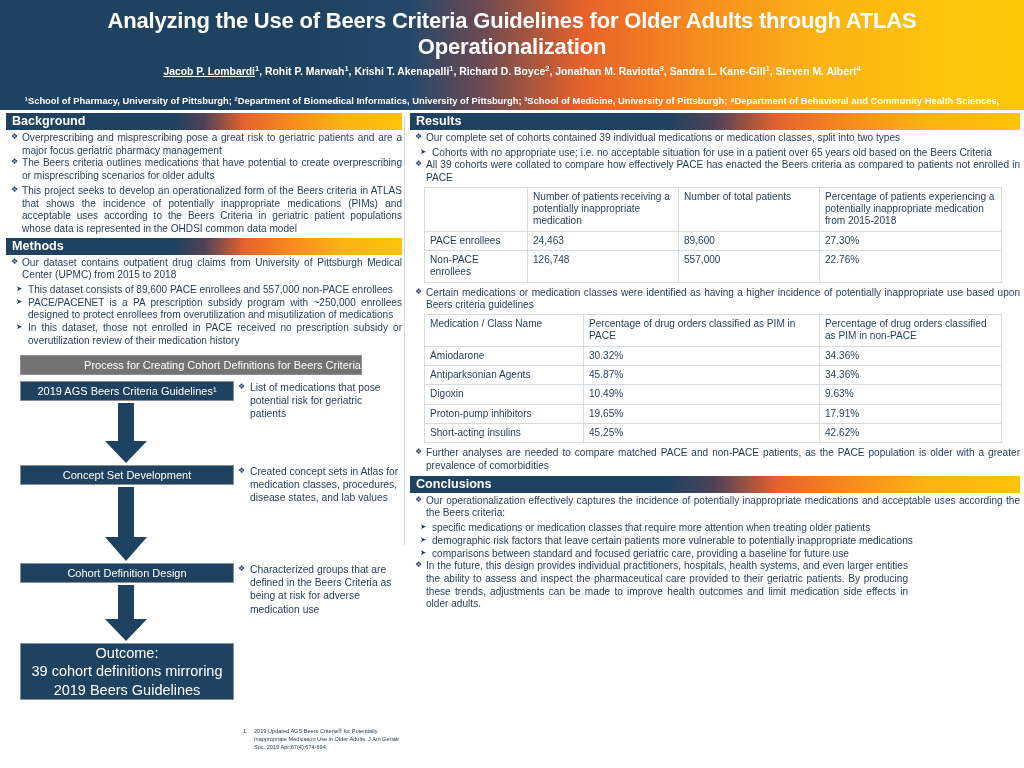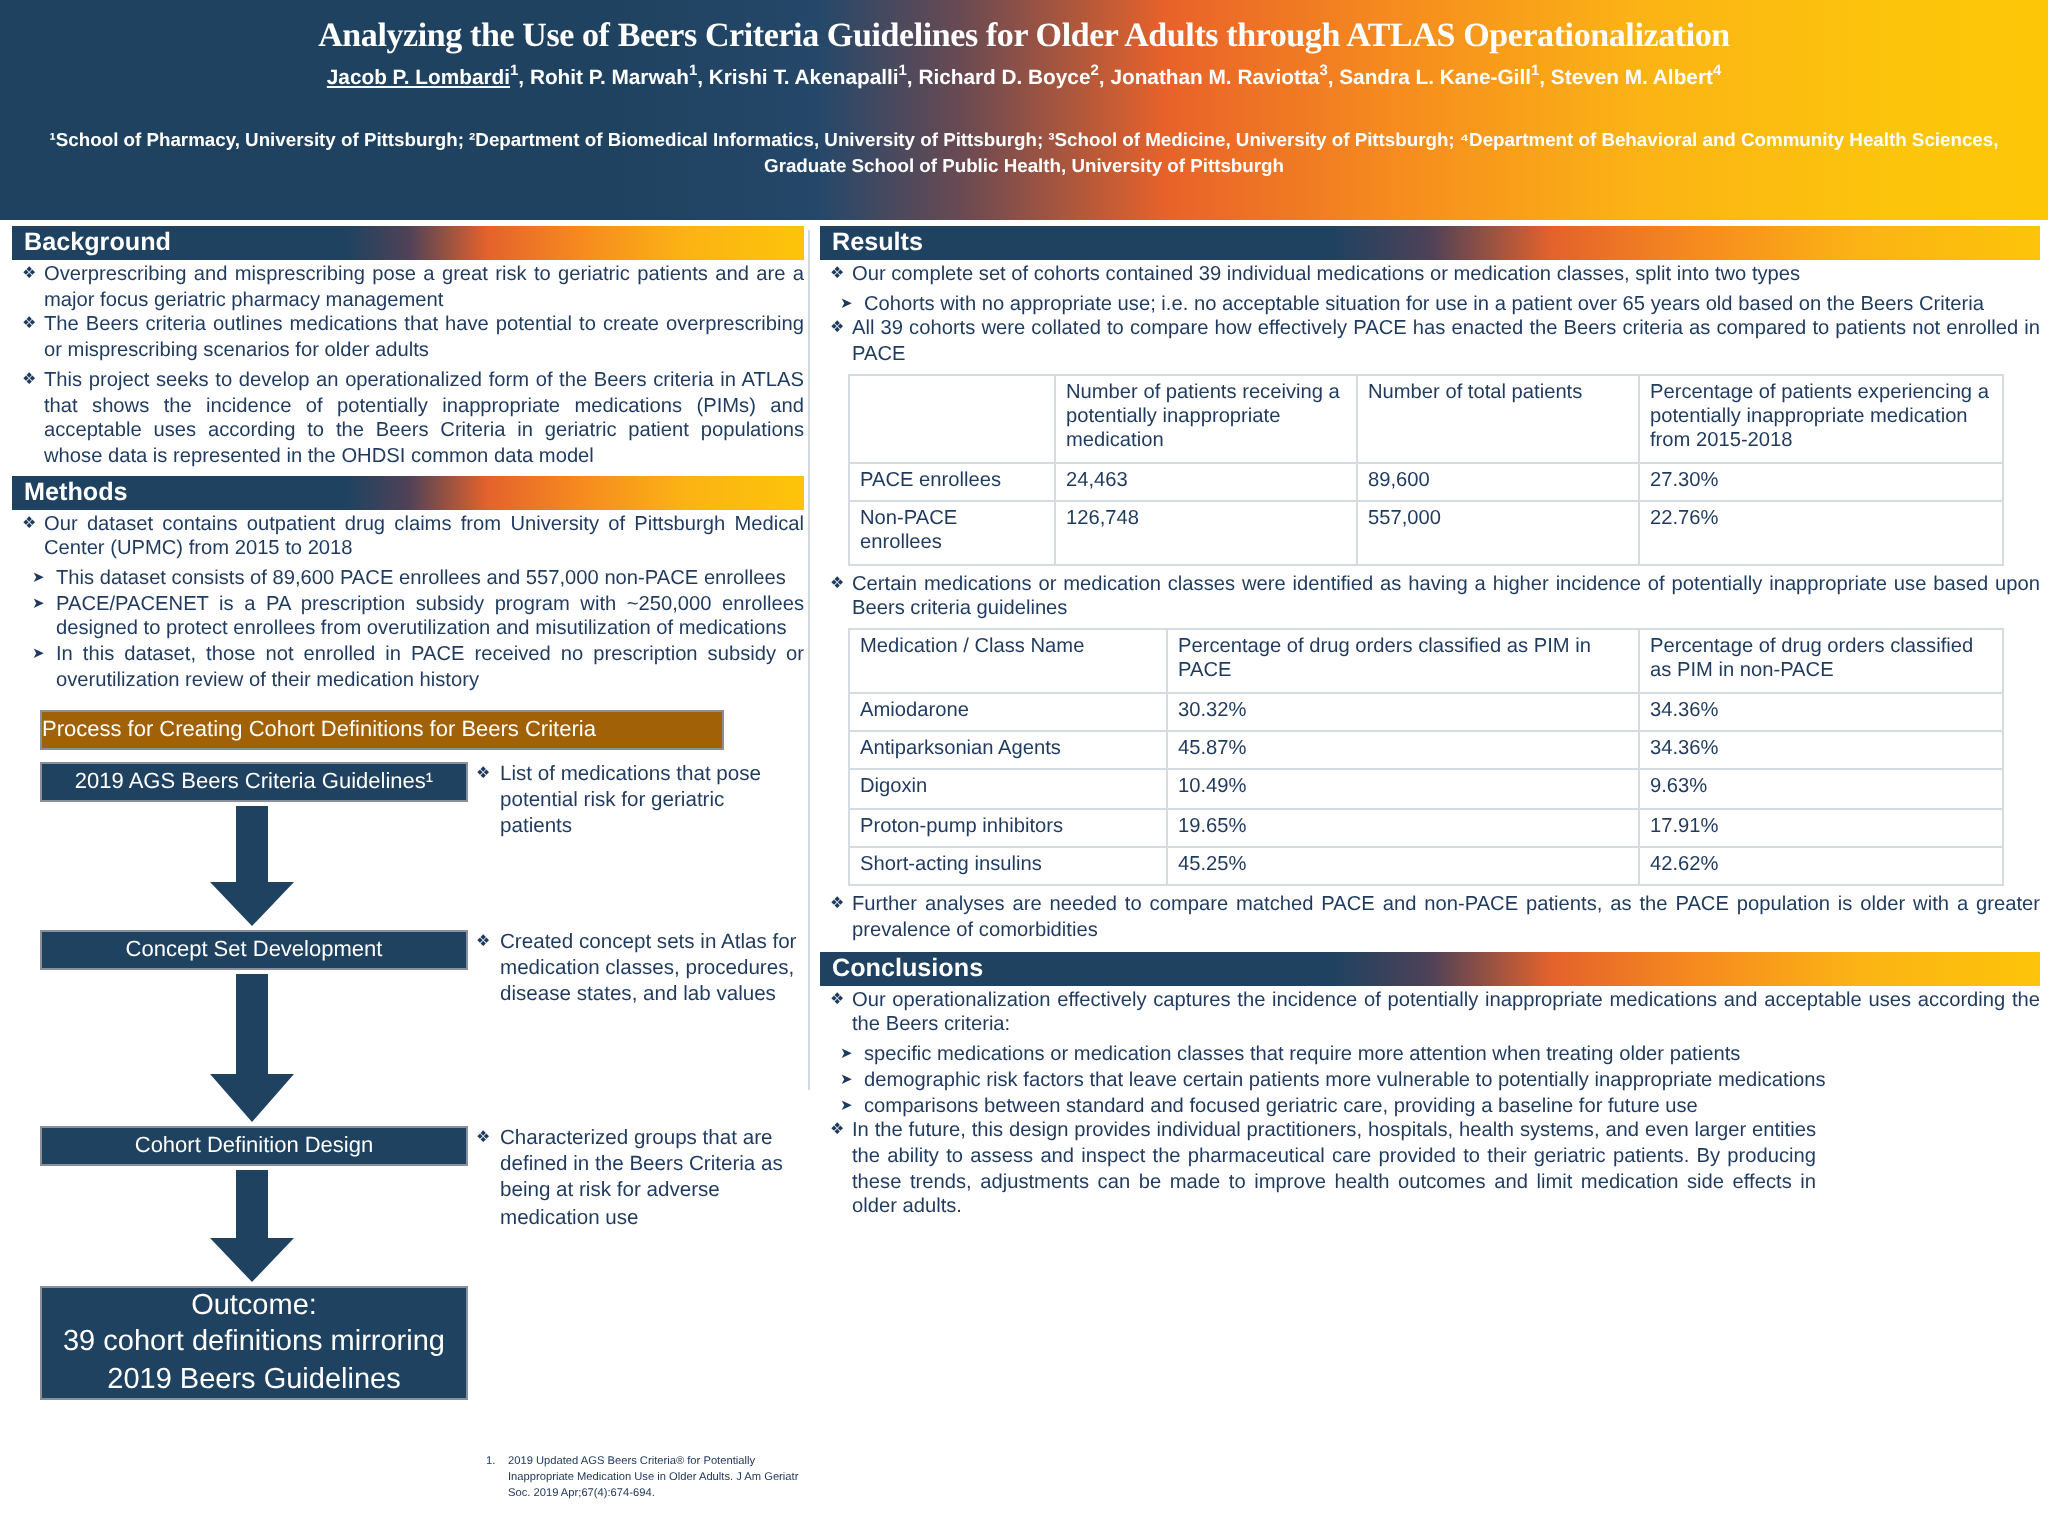--- a/index.html
+++ b/index.html
@@ -15,22 +15,22 @@
   
   .banner{
     position:absolute;left:0;top:0;width:1024px;height:110px;
     background:linear-gradient(to right,
       #1f4260 0%, #1f4260 30%, #25486a 40%, #6a4a52 47%,
       #e8622a 57%, #f68b1f 68%, #fbb315 80%, #fcc40c 92%, #fdc707 100%);
     color:#ffffff;
     text-align:center;
   }
   .banner-title{
-    font-size:17px;font-weight:bold;letter-spacing:-.2px;
-    padding:8px 24px 0 24px;line-height:1.18;font-family:Liberation Serif, serif;
+    font-size:22px;font-weight:bold;letter-spacing:-.2px;
+    padding:8px 24px 0 24px;line-height:1.18;
   }
   .banner-authors{
     font-size:10.4px;font-weight:bold;padding:6px 30px 0 30px;line-height:1.2;
   }
   .banner-authors .first{text-decoration:underline;}
   .banner-affil{
     font-size:9.4px;font-weight:bold;padding:16px 18px 0 18px;line-height:1.45;
   }
   sup{font-size:72%;vertical-align:super;line-height:0;}
 
@@ -67,21 +67,21 @@
   ul.sublist > li{
     position:relative;padding-left:12px;margin-left:10px;
     font-size:10.1px;line-height:1.26;color:#1f3a5f;text-align:justify;
   }
   ul.sublist > li::before{
     content:"\27A4";position:absolute;left:0;top:0;font-size:7.5px;color:#1f3a5f;
   }
 
   
   .flow-title{
-    background:#a16207;color:#fff;text-align:left;
+    background:#737373;color:#fff;text-align:right;
     font-size:11px;padding:3px 0;width:340px;margin:7px auto 6px 14px;
     border:1px solid #8a9099;
   }
   .flow-wrap{position:relative;width:396px;}
   .flow-box{
     background:#1f4260;color:#fff;text-align:center;font-size:11px;
     padding:3px 0;width:212px;margin-left:14px;border:1px solid #8a9099;
   }
   .flow-box.outcome{
     font-size:14.5px;padding:0 0;line-height:1.28;border:1px solid #8a9099;

